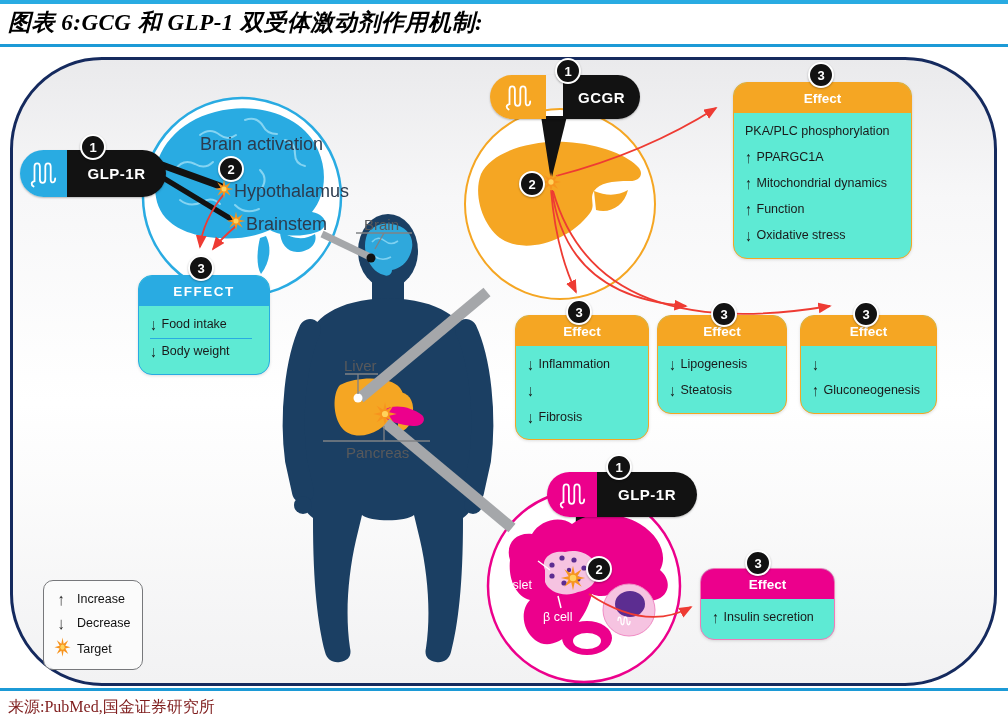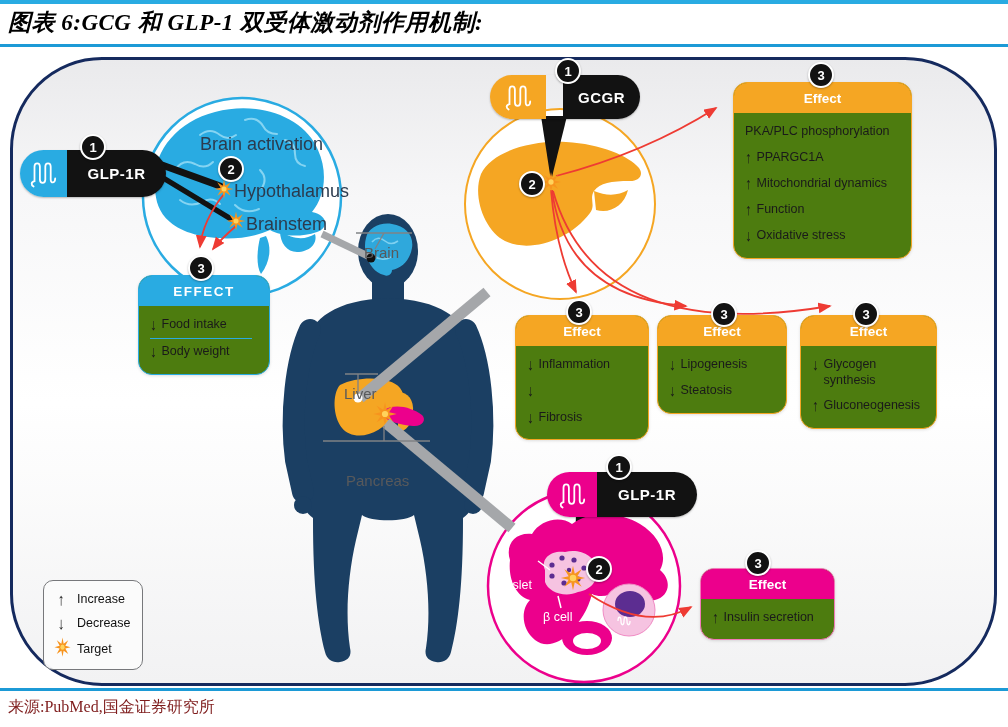--- a/index.html
+++ b/index.html
@@ -21,39 +21,39 @@
   .pill{position:absolute;display:flex;border-radius:24px;overflow:hidden;z-index:3;
         box-shadow:0 1px 2px rgba(0,0,0,.25);}
   .cap{display:flex;align-items:center;justify-content:center;}
   .pbody{background:#121212;color:#fff;display:flex;align-items:center;justify-content:center;
          font-weight:bold;font-size:15px;flex:1;letter-spacing:.5px;}
   
   .badge{position:absolute;width:22px;height:22px;border-radius:50%;background:#121212;
          border:2px solid #fff;color:#fff;font-size:13px;font-weight:bold;display:flex;
          align-items:center;justify-content:center;z-index:5;box-shadow:0 1px 2px rgba(0,0,0,.3);}
   
-  .fxbox{position:absolute;background:#4d7c0f;border-radius:14px;overflow:hidden;z-index:4;
+  .fxbox{position:absolute;background:#5eead4;border-radius:14px;overflow:hidden;z-index:4;
          box-shadow:0 1px 3px rgba(0,0,0,.12);}
   .fxhead{height:30px;display:flex;align-items:center;justify-content:center;color:#fff;
           font-size:13.5px;font-weight:bold;}
   .fxitems{padding:6px 17px 8px 11px;}
   .row{display:flex;align-items:flex-start;padding:5px 0;font-size:12.5px;color:#1a1a1a;line-height:1.25;}
   .arr{font-weight:bold;margin-right:5px;font-size:13px;transform:scaleY(1.25);transform-origin:center;}
   .arr:empty{display:none;margin:0;}
   .cyanbox{border:1.5px solid #29ABE2;}
   .cyanbox .fxhead{background:#29ABE2;letter-spacing:1.5px;}
   .cyanbox .row + .row{border-top:1px solid #29ABE2;}
   .orangebox{border:1.5px solid #F5A623;}
   .orangebox .fxhead{background:#F5A623;}
   .pinkbox{border:1.5px solid #F279B8;}
   .pinkbox .fxhead{background:#EC008C;}
   
   .lab{position:absolute;z-index:4;white-space:nowrap;}
   .diag{font-size:18px;color:#2b3b4e;}
-  .bodylab{font-size:15px;color:#58595B;margin-top:28px;}
+  .bodylab{font-size:15px;color:#58595B;}
   .whitelab{font-size:12.5px;color:#fff;}
   
   #legend{position:absolute;left:43px;top:580px;width:100px;height:90px;
           border:1.5px solid #77787B;border-radius:10px;background:rgba(251,251,251,.96);
           z-index:4;display:flex;flex-direction:column;justify-content:space-around;
           padding:6px 10px;box-sizing:border-box;}
   .legrow{display:flex;align-items:center;gap:9px;font-size:12.5px;color:#111;}
   .legsym{font-weight:bold;font-size:14px;transform:scaleY(1.2);width:14px;text-align:center;}
 </style>
 </head>
@@ -301,21 +301,20 @@
         <span>Steatosis</span>
       </div>
   </div>
 </div>
 
 <div class="fxbox orangebox" style="left:800px;top:315px;width:135px;">
   <div class="fxhead">Effect</div>
   <div class="fxitems">
     <div class="row">
         <span class="arr">↓</span>
-        <span>Glycogen synthesis</span>
       </div>
     <div class="row">
         <span class="arr">↑</span>
         <span>Gluconeogenesis</span>
       </div>
   </div>
 </div>
 
 <div class="fxbox pinkbox" style="left:700px;top:568px;width:133px;">
   <div class="fxhead">Effect</div>

